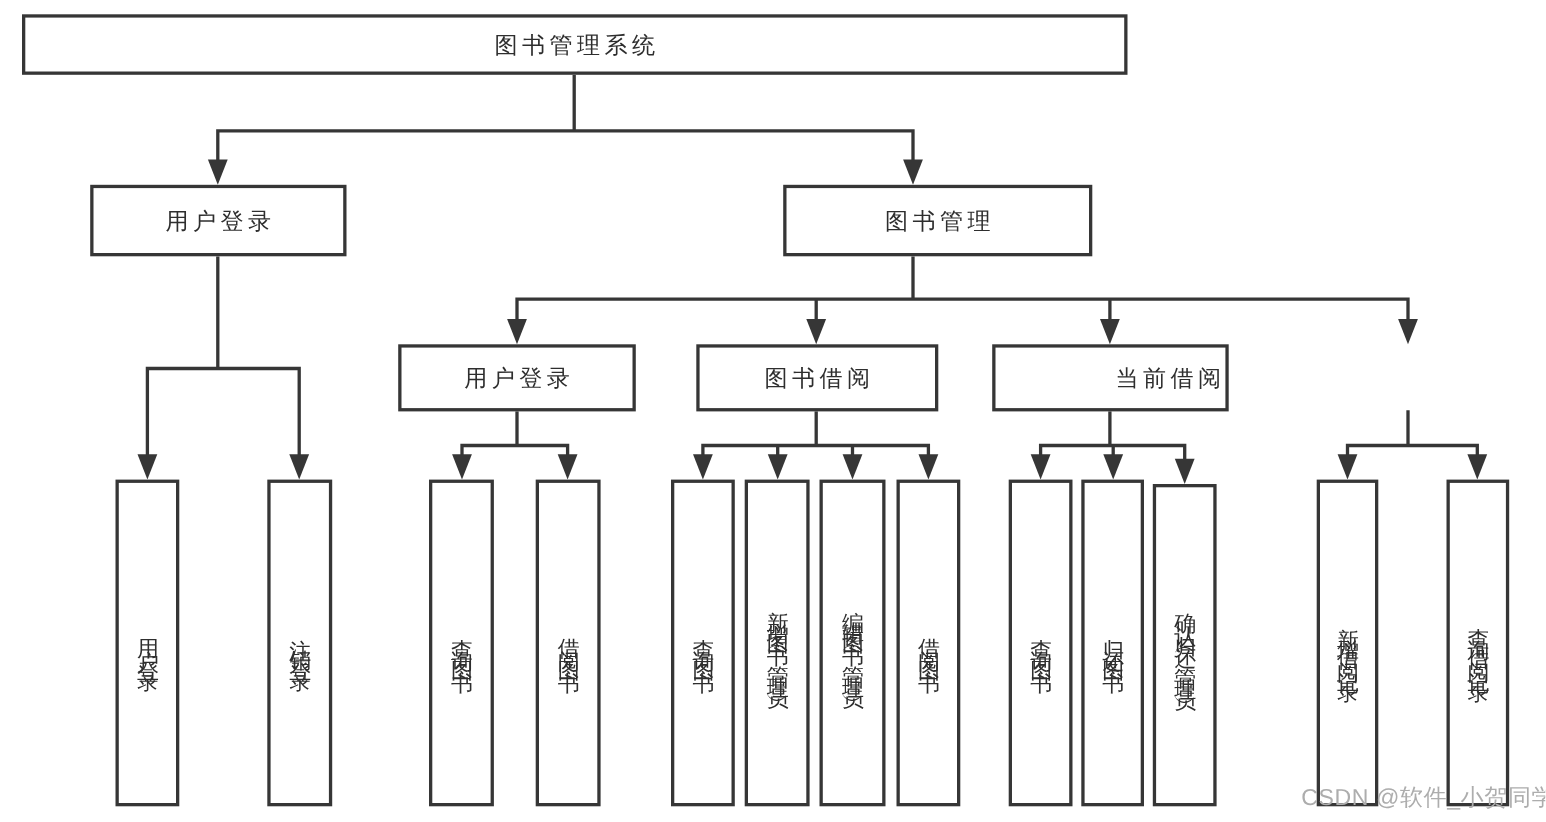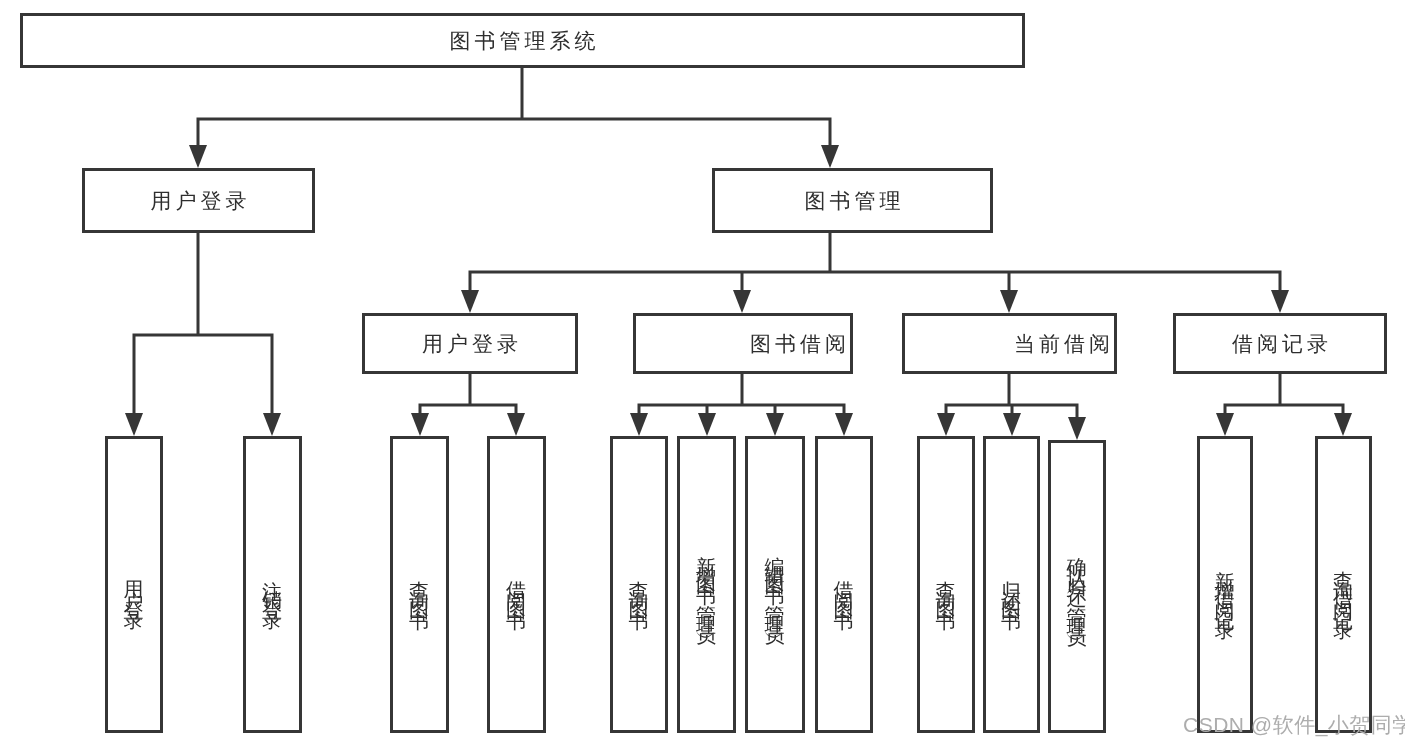--- a/index.html
+++ b/index.html
@@ -97,28 +97,25 @@
   <div class="node" style="left:82px; top:168px; width:233px; height:65px;">
     <span class="hlabel">用户登录</span>
   </div>
   <div class="node" style="left:712px; top:168px; width:281px; height:65px;">
     <span class="hlabel">图书管理</span>
   </div>
 
   <div class="node" style="left:362px; top:313px; width:216px; height:61px;">
     <span class="hlabel">用户登录</span>
   </div>
-  <div class="node" style="left:633px; top:313px; width:220px; height:61px;justify-content:flex-end;">
+  <div class="node" style="left:633px; top:313px; width:220px; height:61px;">
     <span class="hlabel">图书借阅</span>
   </div>
   <div class="node" style="left:902px; top:313px; width:215px; height:61px;justify-content:flex-end;">
     <span class="hlabel">当前借阅</span>
-  </div>
-  <div class="node" style="left:1173px; top:313px; width:214px; height:61px;">
-    <span class="hlabel">借阅记录</span>
   </div>
 
   <div class="node" style="left:105px; top:436px; width:58px; height:297px;">
     <span class="vlabel">用户登录</span>
   </div>
   <div class="node" style="left:243px; top:436px; width:59px; height:297px;">
     <span class="vlabel">注销登录</span>
   </div>
 
   <div class="node" style="left:390px; top:436px; width:59px; height:297px;">

